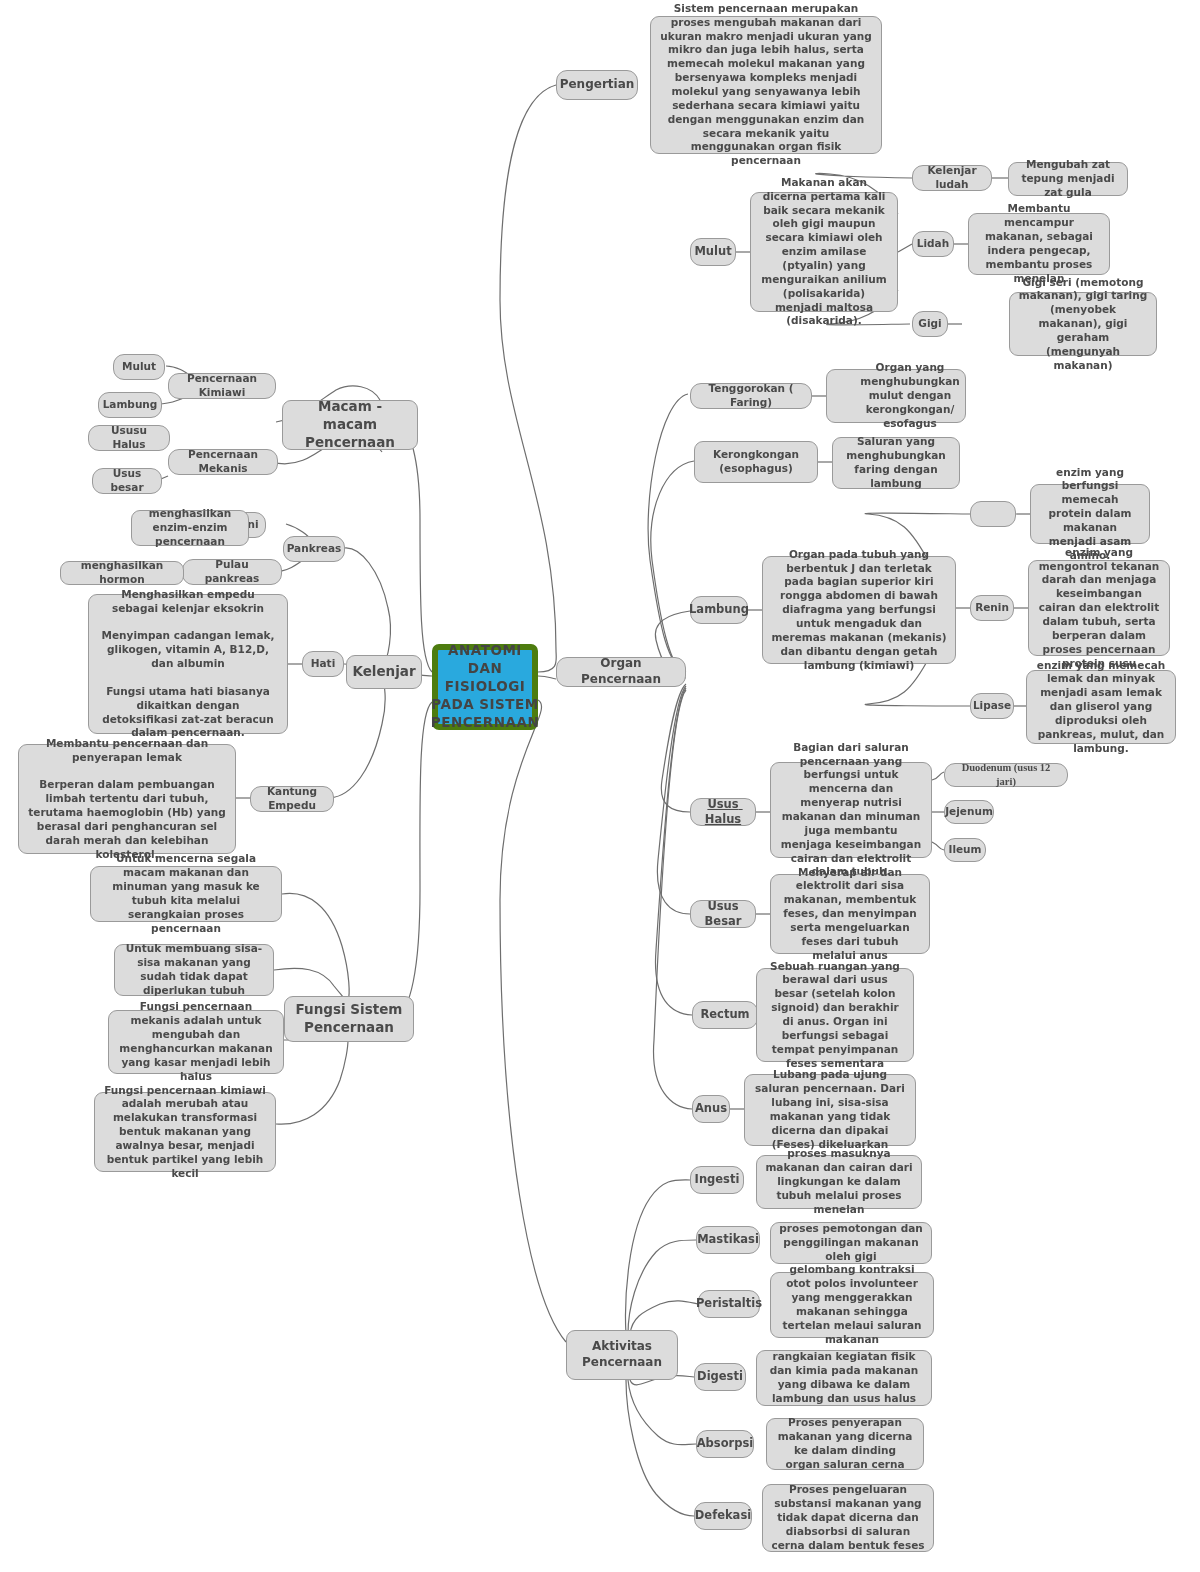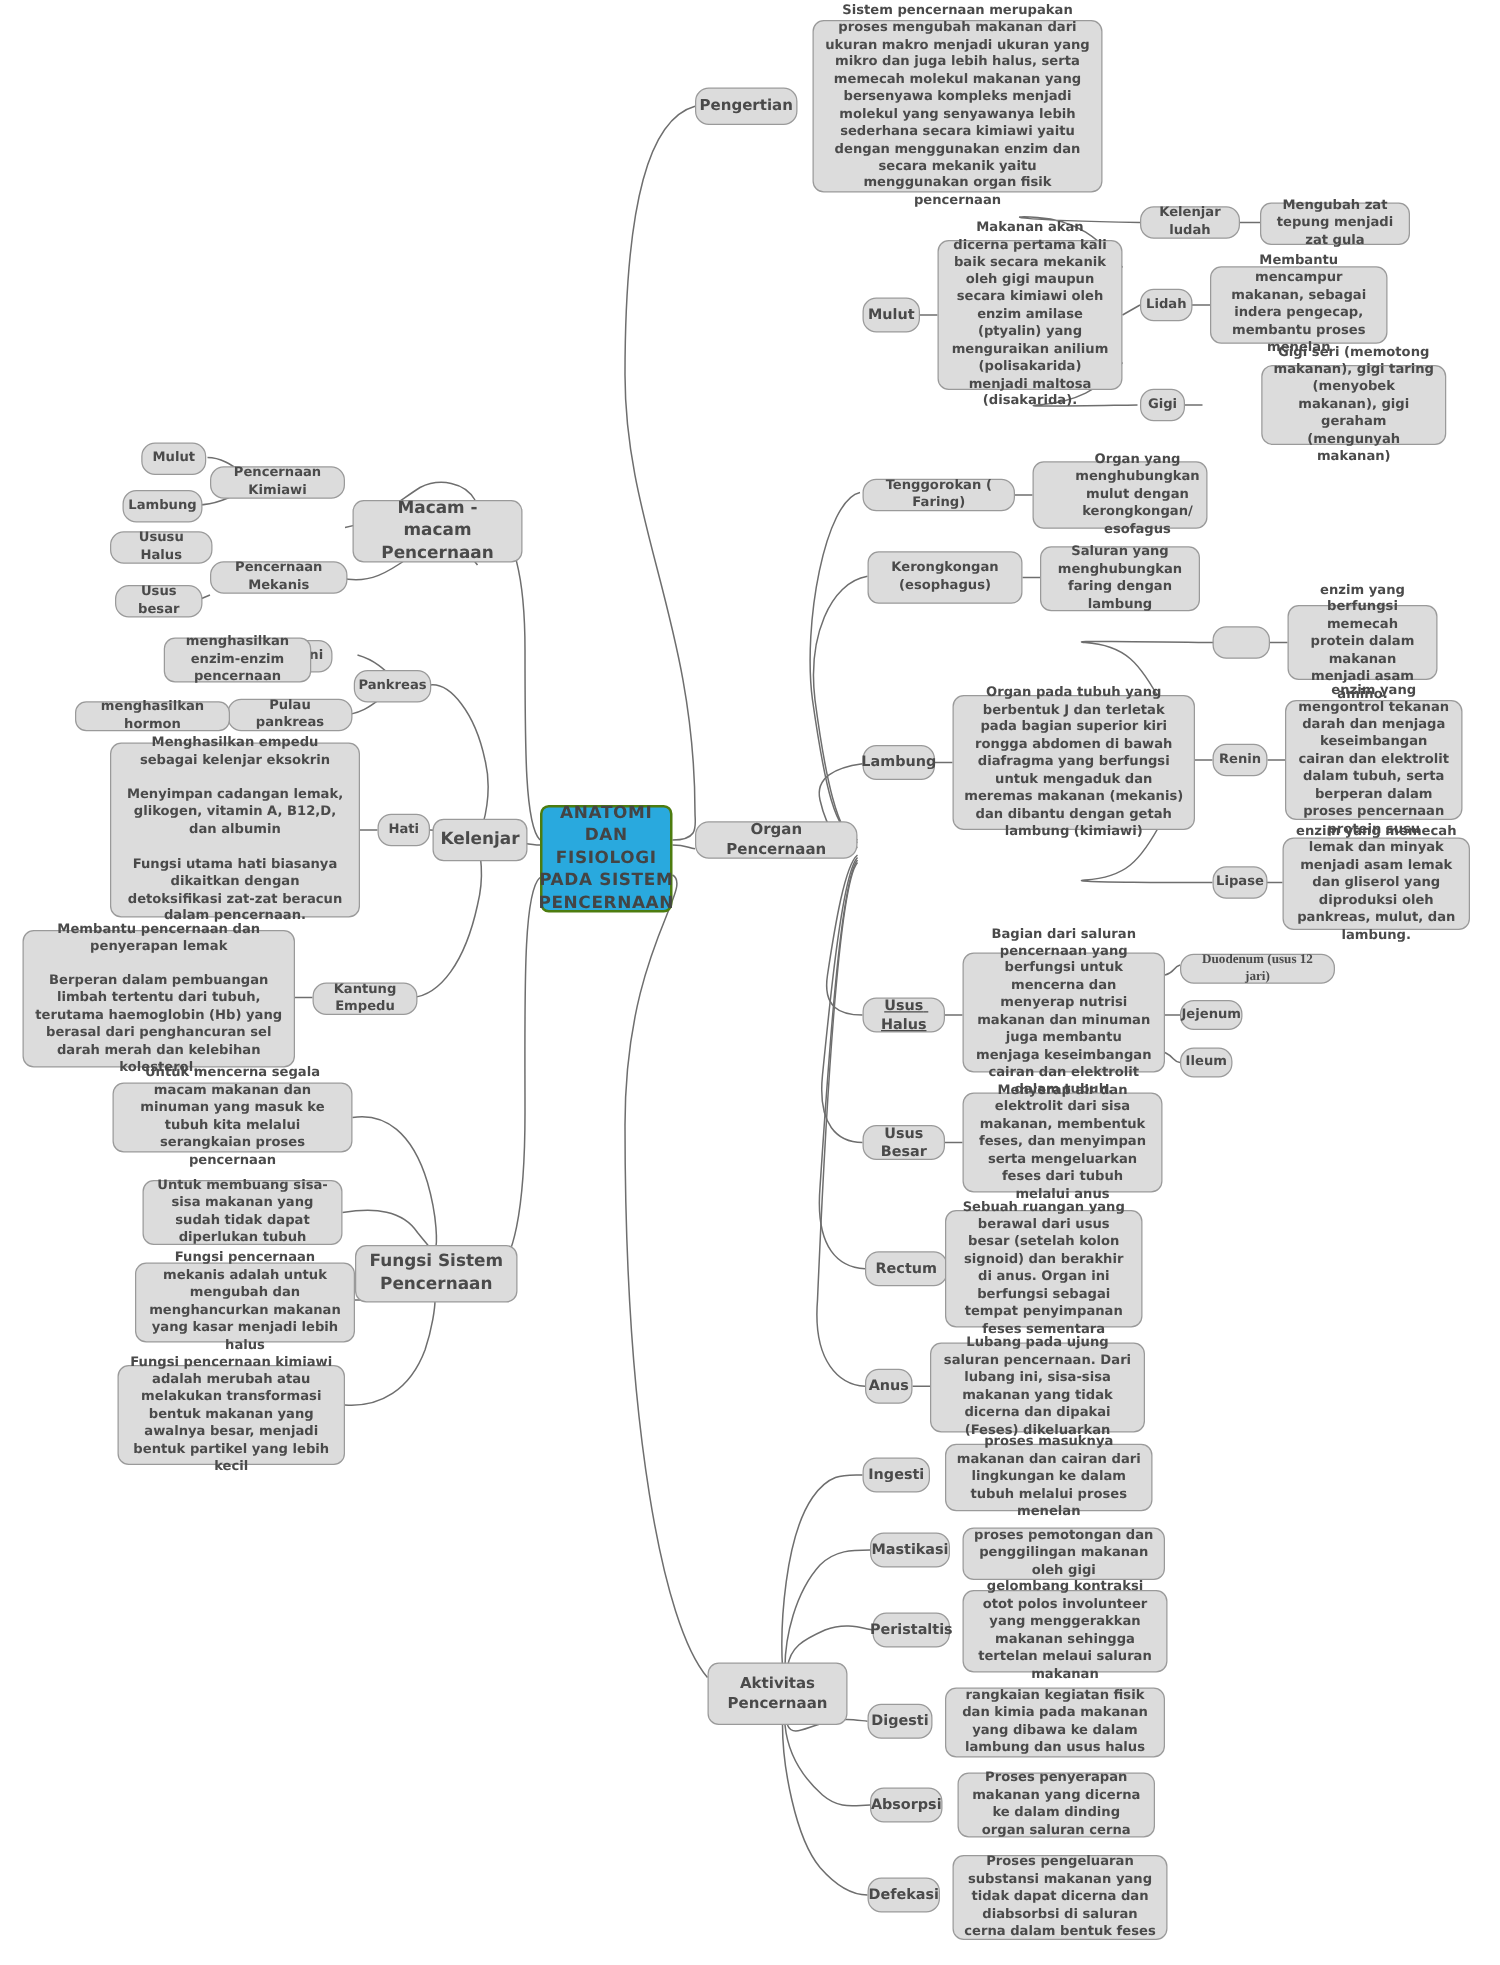--- a/index.html
+++ b/index.html
@@ -34,21 +34,21 @@
     align-items: center;
     justify-content: center;
     text-align: center;
     line-height: 1.32;
     padding: 5px 8px;
     white-space: pre-wrap;
   }
   .node.pill { border-radius: 11px; }
   .node.root {
     background: #29a9de;
-    border: 2px solid #4d7c0f;
+    border: 6px solid #4d7c0f;
     border-radius: 7px;
     color: #444444;
     letter-spacing: .5px;
   }
   .s10 { font-size: 10.5px; }
   .s11 { font-size: 11.5px; }
   .s12 { font-size: 12px; }
   .s13 { font-size: 13.5px; }
 </style>
 </head>

